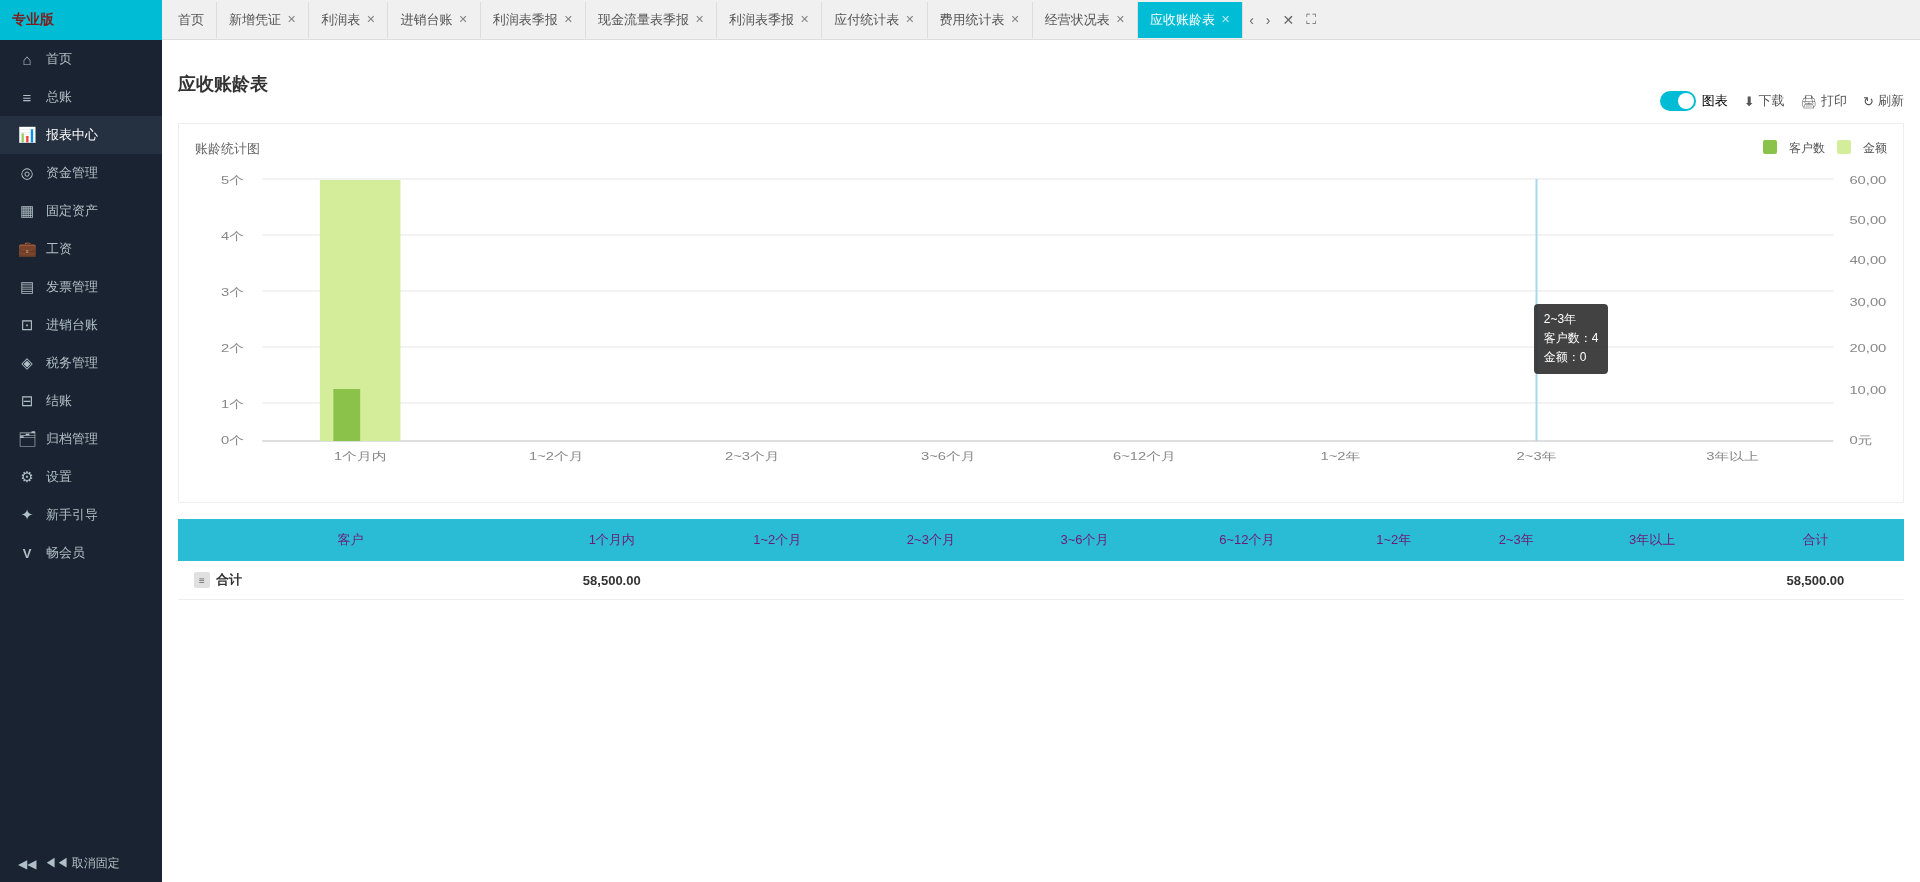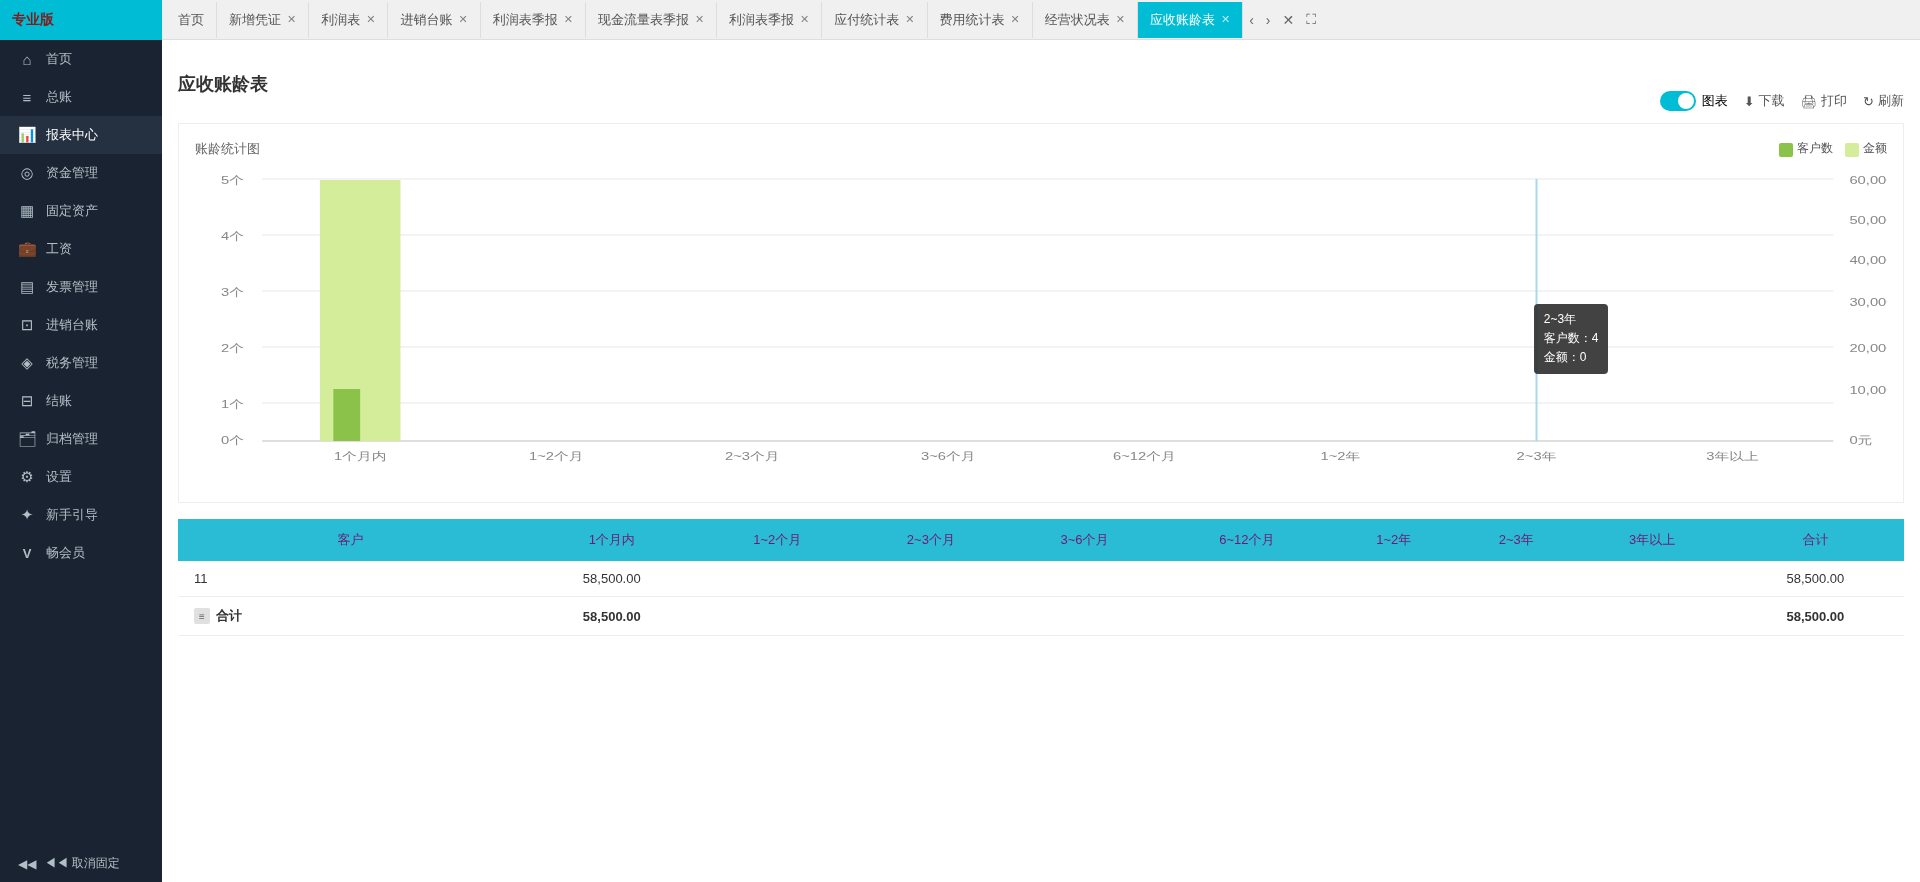--- a/index.html
+++ b/index.html
@@ -169,22 +169,22 @@
       top: 16px;
       right: 16px;
       display: flex;
       gap: 12px;
       align-items: center;
       font-size: 12px;
       color: #555;
     }
     .legend-item {
       display: flex;
-      align-items: flex-end;
-      gap: 4px;
+      align-items: flex-start;
+      gap: 12px;
     }
     .legend-dot {
       width: 14px;
       height: 14px;
       border-radius: 2px;
     }
 
     
     .data-table {
       width: 100%;
@@ -464,32 +464,20 @@
           <th>2~3个月</th>
           <th>3~6个月</th>
           <th>6~12个月</th>
           <th>1~2年</th>
           <th>2~3年</th>
           <th>3年以上</th>
           <th>合计</th>
         </tr>
       </thead>
       <tbody>
-        <tr>
-          <td>11</td>
-          <td>58,500.00</td>
-          <td></td>
-          <td></td>
-          <td></td>
-          <td></td>
-          <td></td>
-          <td></td>
-          <td></td>
-          <td>58,500.00</td>
-        </tr>
         <tr class="total-row">
           <td>
             <span class="total-icon">≡</span>
             <span>合计</span>
           </td>
           <td>58,500.00</td>
           <td></td>
           <td></td>
           <td></td>
           <td></td>

